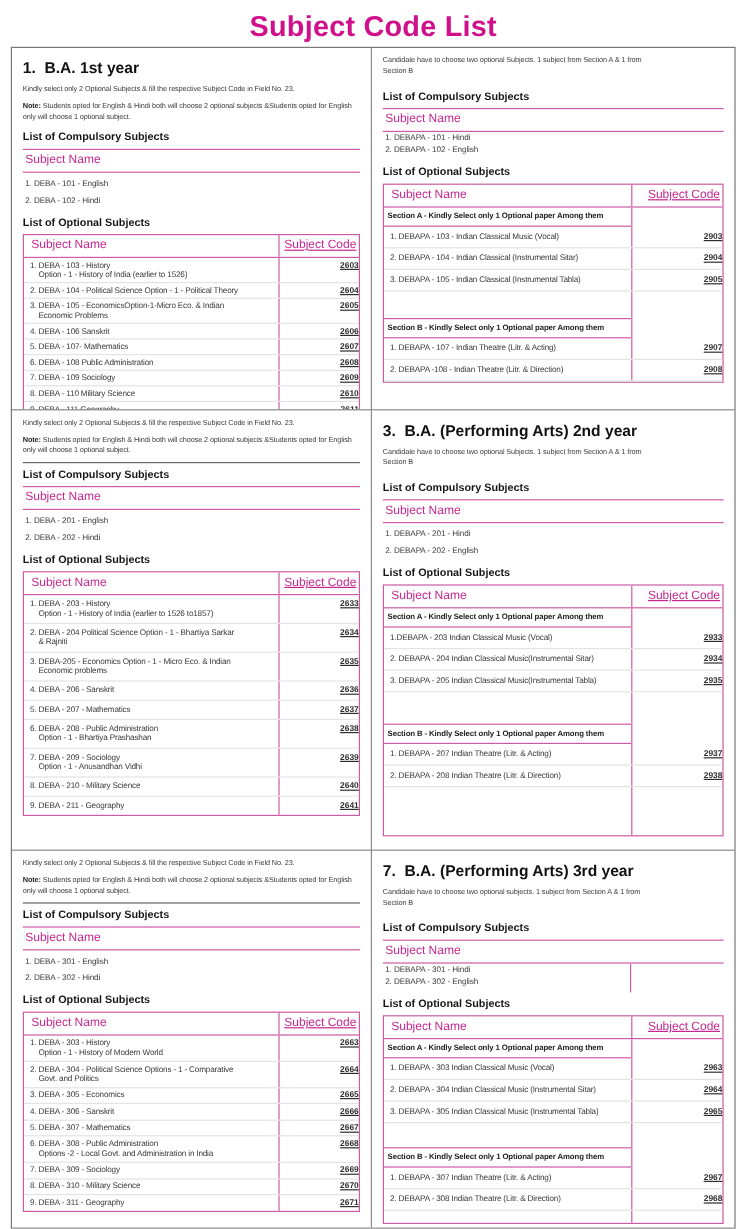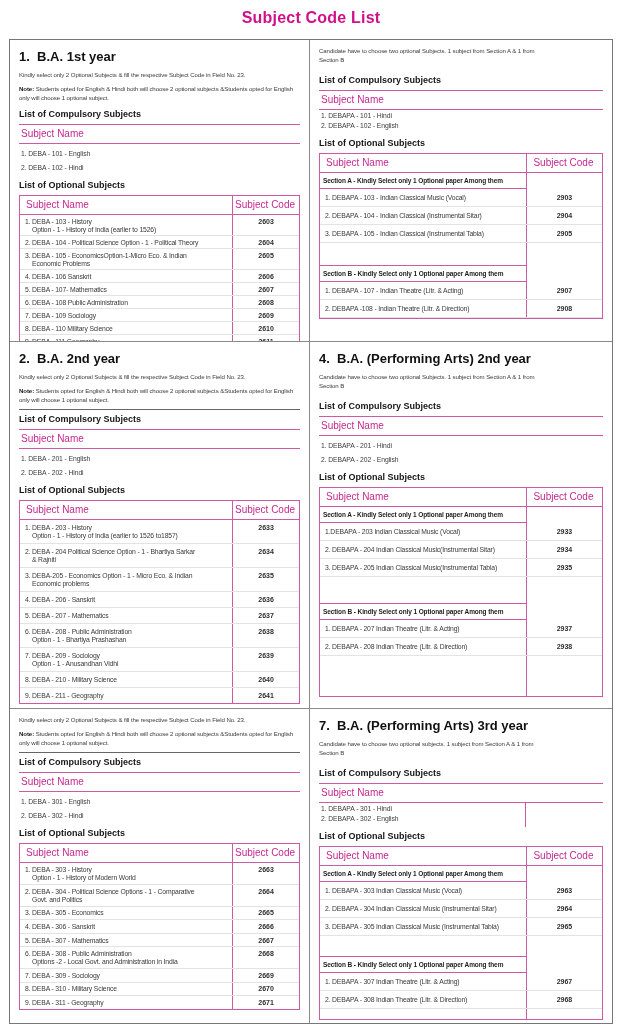--- a/index.html
+++ b/index.html
@@ -1,20 +1,20 @@
 <!DOCTYPE html>
 <html><head>
 <meta charset="utf-8">
 <style>
   * { margin:0; padding:0; box-sizing:border-box; }
   html,body { width:622px; height:1024px; background:#fff; overflow:hidden;
     font-family:"Liberation Sans", sans-serif; }
   :root { --accent:#d0108a; --pink:#cc5ba4; --htext:#c62790; --gray:#8a8a8a; --txt:#3c3c3c; }
 
-  .page-title { text-align:center; color:var(--accent); font-size:16px; font-weight:bold;
+  .page-title { text-align:center; color:var(--accent); font-size:24px; font-weight:bold;
     margin:9px 0 0; height:22px; letter-spacing:.2px; }
 
   .grid { margin:8px auto 0; width:604px; height:985px; border:1px solid #777;
     display:grid; grid-template-columns:300px 302px; grid-template-rows:302px 367px 314px;
     grid-auto-flow:column; background:#fff; }
   .sec { border-right:1px solid var(--gray); border-bottom:1px solid var(--gray);
     padding:6px 9px 0 9px; overflow:hidden; }
   .sec:nth-child(n+4){ border-right:none; }
   .sec:nth-child(3n){ border-bottom:none; }
 
@@ -33,21 +33,21 @@
   .comp-rows { padding-bottom:4px; position:relative; }
   .comp-row { font-size:6.8px; color:var(--txt); padding:6px 2px 1px 2px; letter-spacing:-0.1px; }
   .tight .comp-row { padding:2px 2px 1px 2px; }
   .s6 .comp-rows::after { content:""; position:absolute; right:27%; top:0; bottom:0;
     border-left:1px solid var(--pink); }
 
   
   .opt-table { border:1px solid var(--pink); margin-bottom:5px; }
   .row { display:flex; align-items:stretch; }
   .name-col { flex:1; min-width:0; padding:0 2px var(--rpt,3px) 5px; }
-  .code-col { width:24%; border-left:1px solid var(--pink); text-align:center; }
+  .code-col { width:24%; border-left:1px solid var(--pink); text-align:right;text-decoration:underline; }
   .right .code-col { width:27%; }
   .opt-head { border-bottom:1px solid var(--pink); }
   .opt-head .ph { color:var(--htext); font-size:10px; padding:3px 2px 4px 6px; }
   .opt-head .code-col.ph { padding-left:0; }
   .opt-row { border-bottom:1px solid #e3e3e3; }
   .left .rows .opt-row:last-child { border-bottom:none; }
   .nm { display:block; font-size:6.8px; letter-spacing:-0.15px; white-space:nowrap;
     color:#3a3a3a; padding-top:var(--rpt,3px); }
   .nm2 { padding-top:1px; padding-left:7px; }
   .code { font-size:7px; font-weight:bold; color:#2e2e2e; padding-top:var(--rpt,3px); }
@@ -152,21 +152,20 @@
             <span class="name-col">
               <span class="nm">9. DEBA - 111 Geography</span>
             </span>
             <span class="code-col code">2611</span>
           </div>
         </div>
     </div>
   </section>
 
   <section class="sec left s2">
-    <h2 class="sec-title">2.  B.A. 2nd year</h2>
     <p class="para">Kindly select only 2 Optional Subjects &amp; fill the respective Subject Code in Field No. 23.</p>
     <p class="para"><b class="note-label">Note:</b> <span>Students opted for English &amp; Hindi both will choose 2 optional subjects &amp;Students opted for English only will choose 1 optional subject.</span></p>
     <h3 class="list-heading rule-top">List of Compulsory Subjects</h3>
     <div class="comp-table">
       <div class="comp-head">Subject Name</div>
       <div class="comp-rows">
 
       <div class="comp-row">1. DEBA - 201 - English</div>
           <div class="comp-row">2. DEBA - 202 - Hindi</div>
         </div>
@@ -408,21 +407,21 @@
               <span class="nm">2. DEBAPA -108 - Indian Theatre (Litr. &amp; Direction)</span>
             </span>
             <span class="code-col code">2908</span>
           </div>
         </div>
 
     </div>
   </section>
 
   <section class="sec right s5">
-    <h2 class="sec-title">4.  B.A. (Performing Arts) 2nd year</h2>
+    <h2 class="sec-title">3.  B.A. (Performing Arts) 2nd year</h2>
     <p class="para">
         <span class="blk">Candidate have to choose two optional Subjects. 1 subject  from Section A &amp; 1 from</span>
         <span class="blk">Section B</span>
       </p>
     <h3 class="list-heading first">List of Compulsory Subjects</h3>
     <div class="comp-table">
       <div class="comp-head">Subject Name</div>
       <div class="comp-rows">
 
       <div class="comp-row">1. DEBAPA - 201 - Hindi</div>

